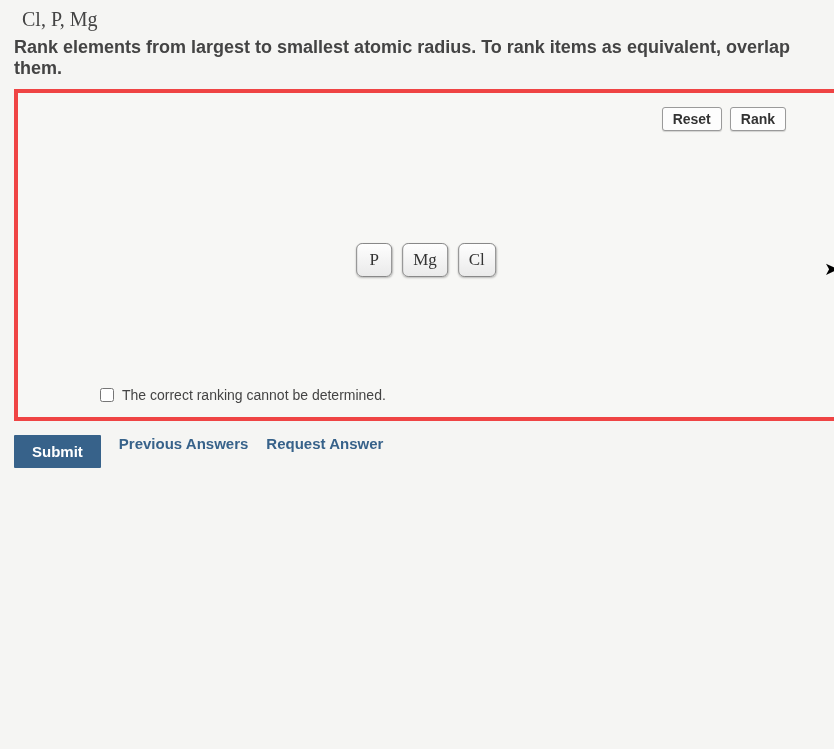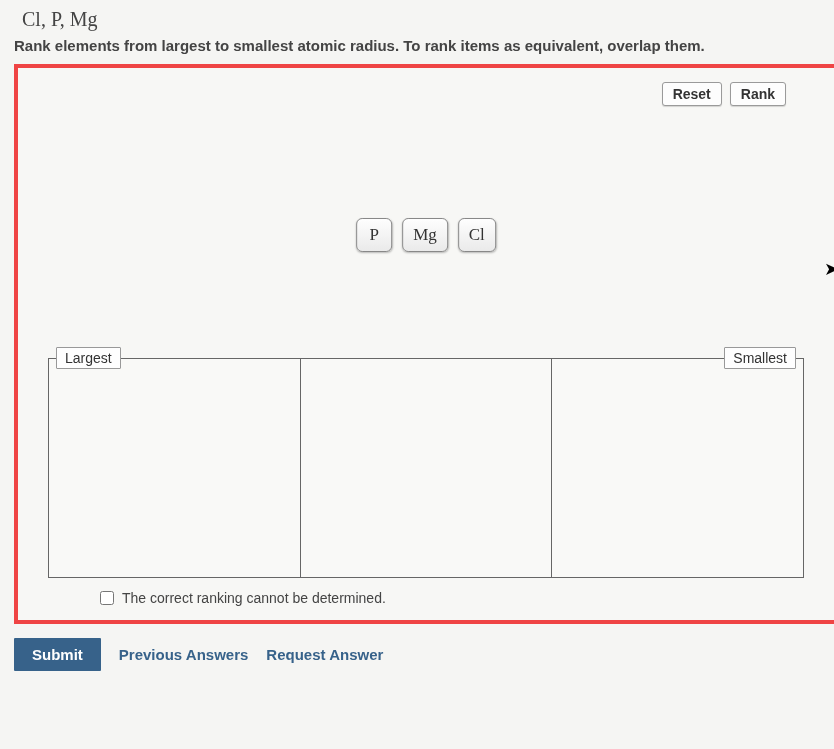--- a/index.html
+++ b/index.html
@@ -15,21 +15,21 @@
       width: 834px;
     }
     .elements-heading {
       font-family: "Times New Roman", serif;
       font-size: 20px;
       color: #444;
       margin-bottom: 6px;
       margin-left: 8px;
     }
     .instruction {
-      font-size: 15px;
+      font-size: 18px;
       font-weight: bold;
       color: #444;
       margin-bottom: 10px;
     }
     .ranking-panel {
       border: 4px solid #ef4444;
       background: #f7f7f5;
       width: 824px;
       padding: 0;
       position: relative;
@@ -121,21 +121,20 @@
       padding-left: 28px;
     }
     .undetermined-row input[type="checkbox"] {
       width: 14px;
       height: 14px;
       cursor: pointer;
     }
     .action-row {
       margin-top: 14px;
       display: flex;
-      align-items: center;
       gap: 18px;
     }
     .submit-btn {
       background: #37628a;
       color: #fff;
       border: none;
       padding: 8px 18px;
       font-size: 15px;
       font-weight: bold;
       cursor: pointer;
@@ -168,29 +167,20 @@
       <button class="small-btn">Reset</button>
       <button class="small-btn">Rank</button>
     </div>
     <div class="element-chips">
       <div class="chip">P</div>
       <div class="chip">Mg</div>
       <div class="chip">Cl</div>
     </div>
   </div>
 
-  <div class="drop-area">
-    <div class="label-tag label-left">Largest</div>
-    <div class="label-tag label-right">Smallest</div>
-    <div class="drop-row">
-      <div class="drop-cell"></div>
-      <div class="drop-cell"></div>
-      <div class="drop-cell"></div>
-    </div>
-  </div>
 
   <div class="undetermined-row">
     <input type="checkbox" style="">
     <span>The correct ranking cannot be determined.</span>
   </div>
 </div>
 
 <div class="action-row">
   <button class="submit-btn">Submit</button>
   <span class="link-btn">Previous Answers</span>

